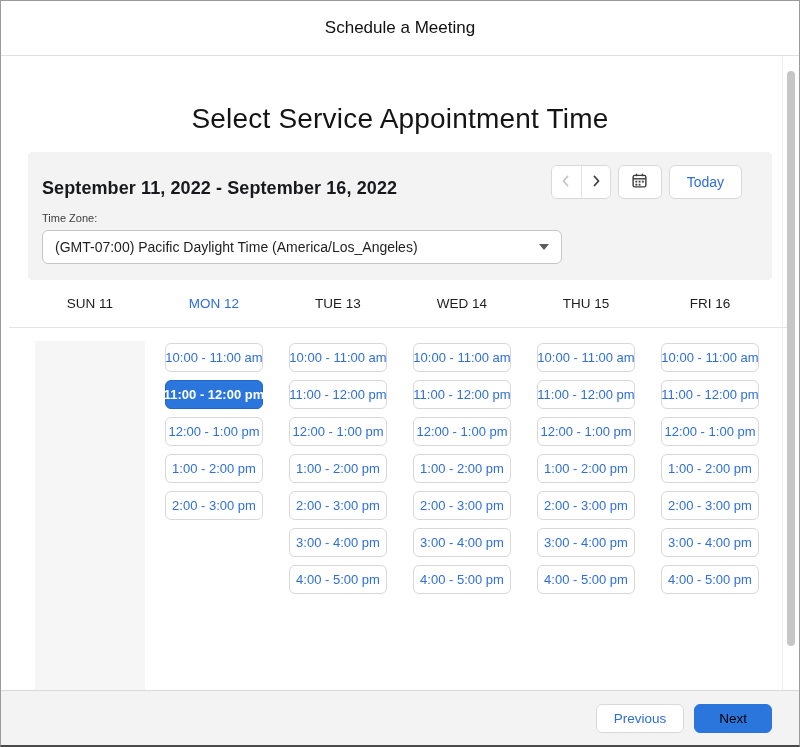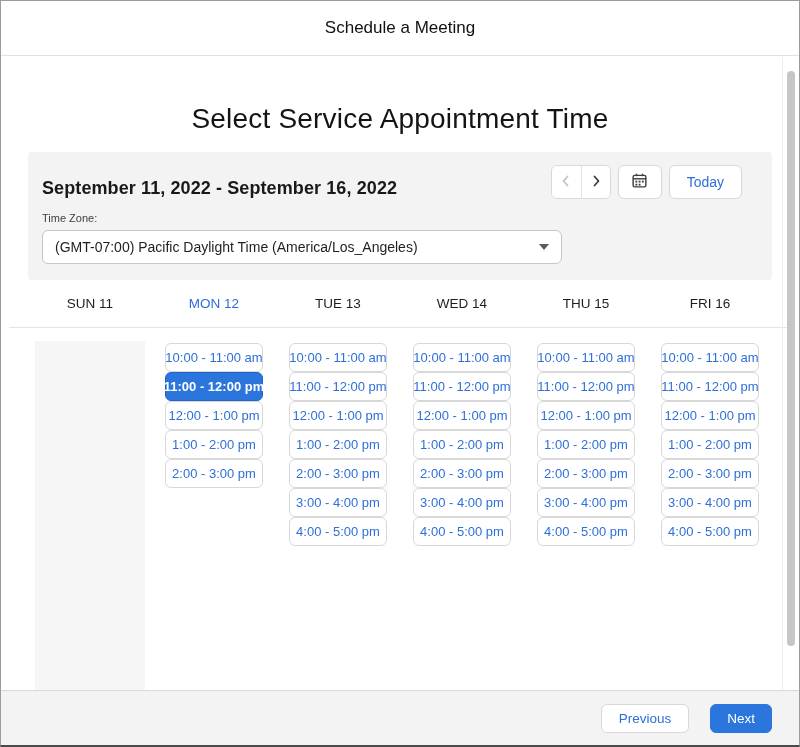--- a/index.html
+++ b/index.html
@@ -63,37 +63,37 @@
   
   .day-row{display:flex;margin:0 27px;height:47px;align-items:center;}
   .day-cell{flex:1;text-align:center;font-size:13.5px;color:#1c1e21;}
   .day-cell.active{color:var(--link);}
   .divider{height:1px;background:#e4e4e4;margin:0 8px;}
   
   .grid{display:flex;margin:0 27px;padding-top:15px;align-items:flex-start;}
   .slot-col{flex:1;display:flex;flex-direction:column;align-items:center;}
   .unavail{width:110px;height:382px;background:#f6f6f6;margin-top:-2px;}
   .slot{
-    width:98px;height:29px;background:#fff;
+    width:98px;height:29px;margin-bottom:8px;background:#fff;
     border:1px solid var(--slot-border);border-radius:6px;
     font-family:inherit;font-size:13px;color:var(--link);cursor:pointer;
     display:flex;align-items:center;justify-content:center;white-space:nowrap;text-align:center;
   }
   .slot.selected{
     background:var(--accent);border-color:#2364c4;color:#fff;font-weight:700;
   }
   
   .footer{
     position:absolute;left:0;right:0;bottom:0;height:55px;background:var(--footer-bg);
     border-top:1px solid #d9d9d9;display:flex;align-items:center;justify-content:flex-end;
-    gap:21px;padding-right:27px;
+    gap:10px;padding-right:27px;
   }
   .footer .btn{height:29px;border-radius:6px;}
   .prev-btn{padding:0 17px;font-size:13.5px;color:var(--link);}
-  .next-btn{padding:0 16px;font-size:13.5px;background:var(--accent);border-color:var(--accent);color:#ffffff;}
+  .next-btn{padding:0 24px;font-size:13.5px;background:var(--accent);border-color:var(--accent);color:#000000;}
 </style>
 </head>
 <body>
 
 <div class="window">
 
   <div class="titlebar">
     <h1>Schedule a Meeting</h1>
   </div>
 

